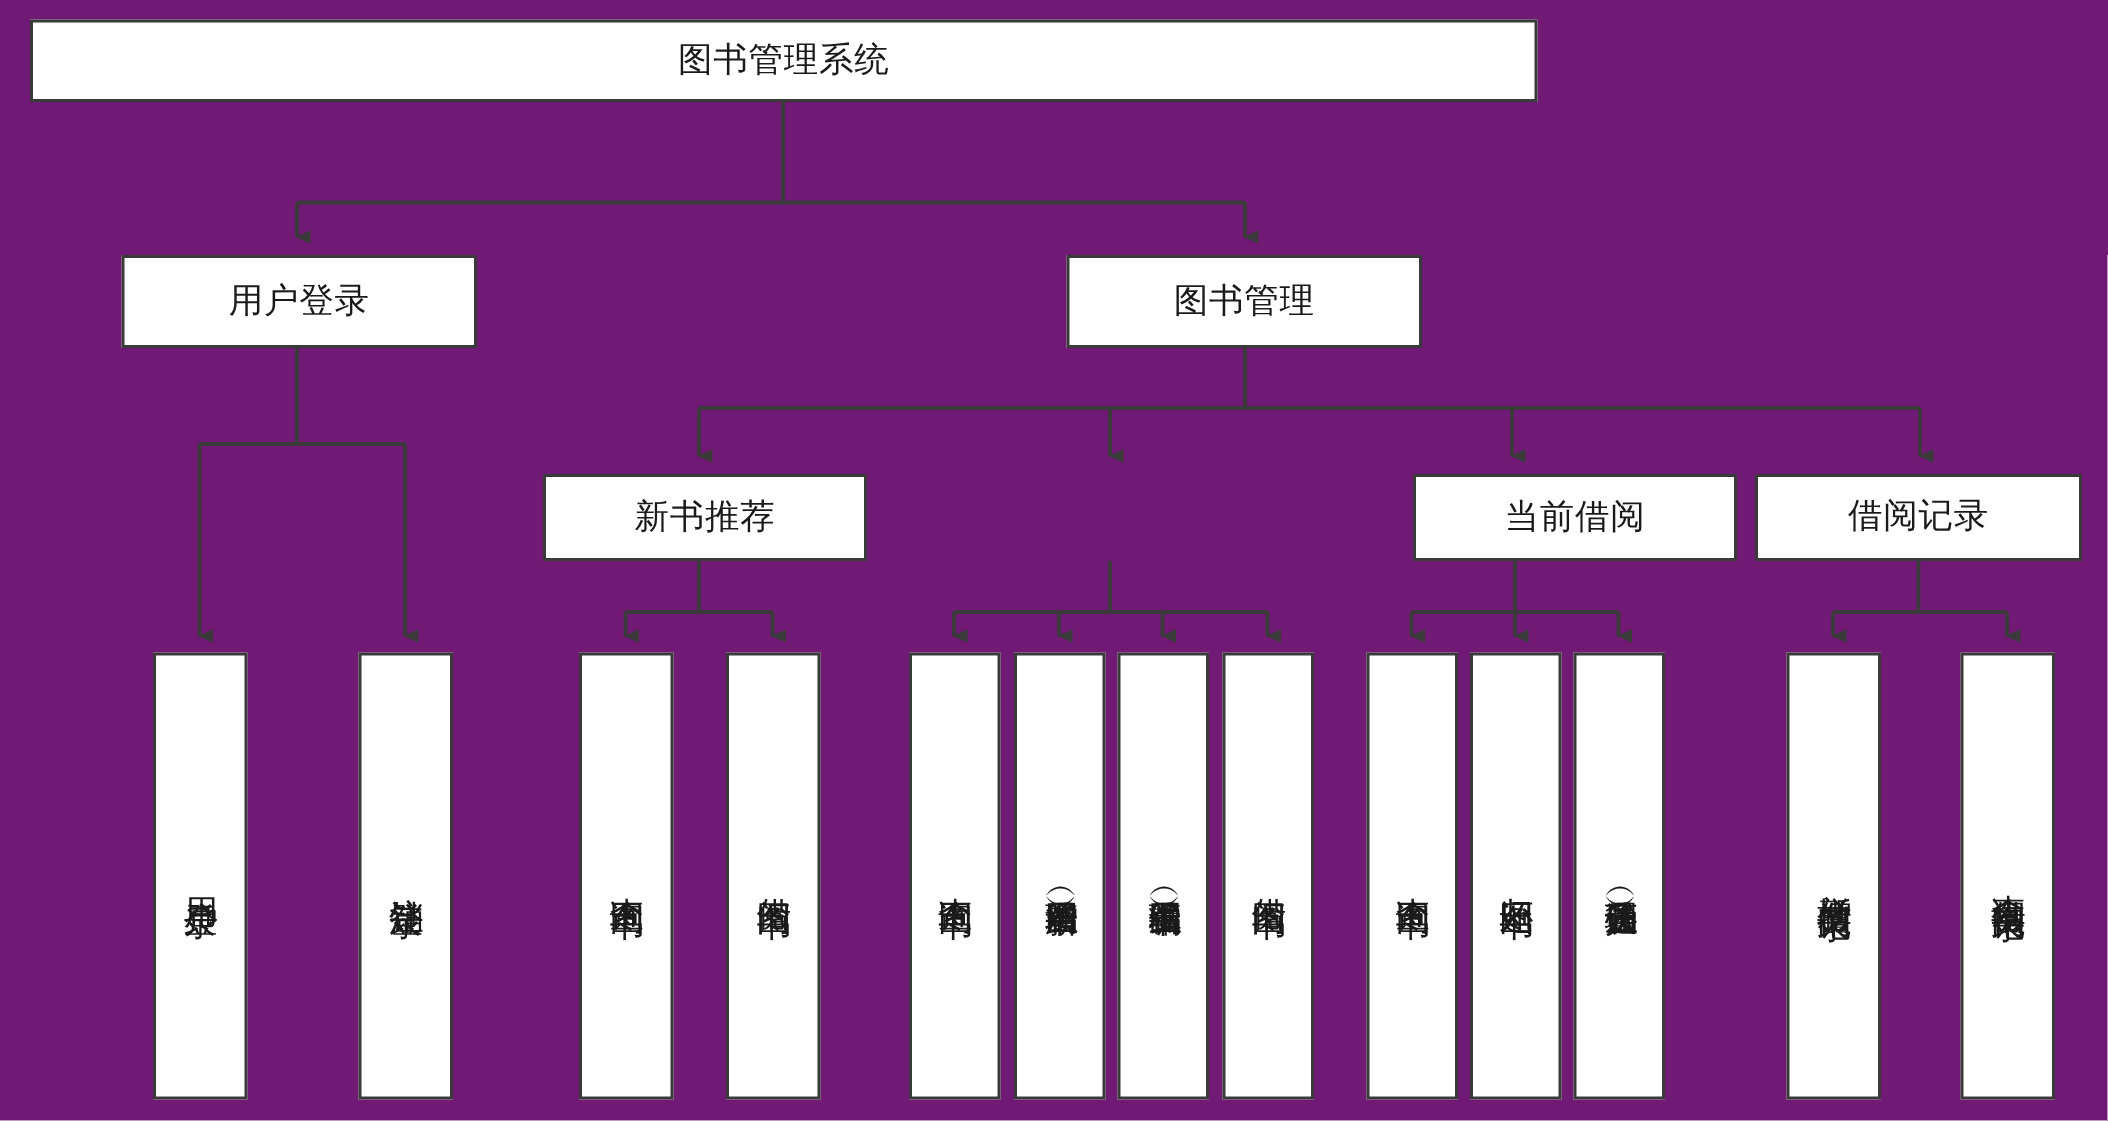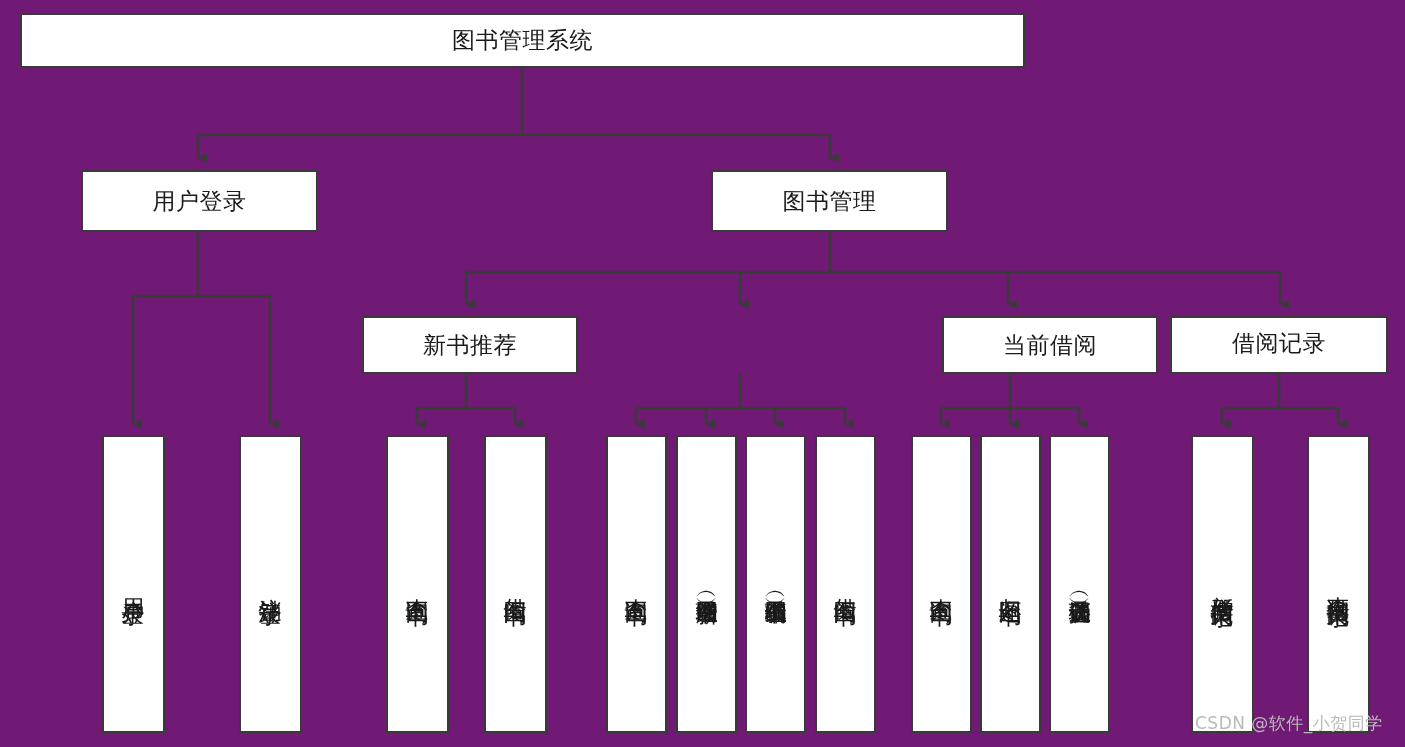--- a/index.html
+++ b/index.html
@@ -184,15 +184,14 @@
     <span class="node-label">确认归还（管理员）</span>
   </div>
 
   <div class="node vert" style="left:1191px; top:435px; width:63px; height:298px;">
     <span class="node-label">新增借阅记录</span>
   </div>
   <div class="node vert" style="left:1307px; top:435px; width:63px; height:298px;">
     <span class="node-label">查询借阅记录</span>
   </div>
 
-  <div class="watermark">CSDN @软件_小贺同学</div>
 
 </div>
 
 </body></html>

